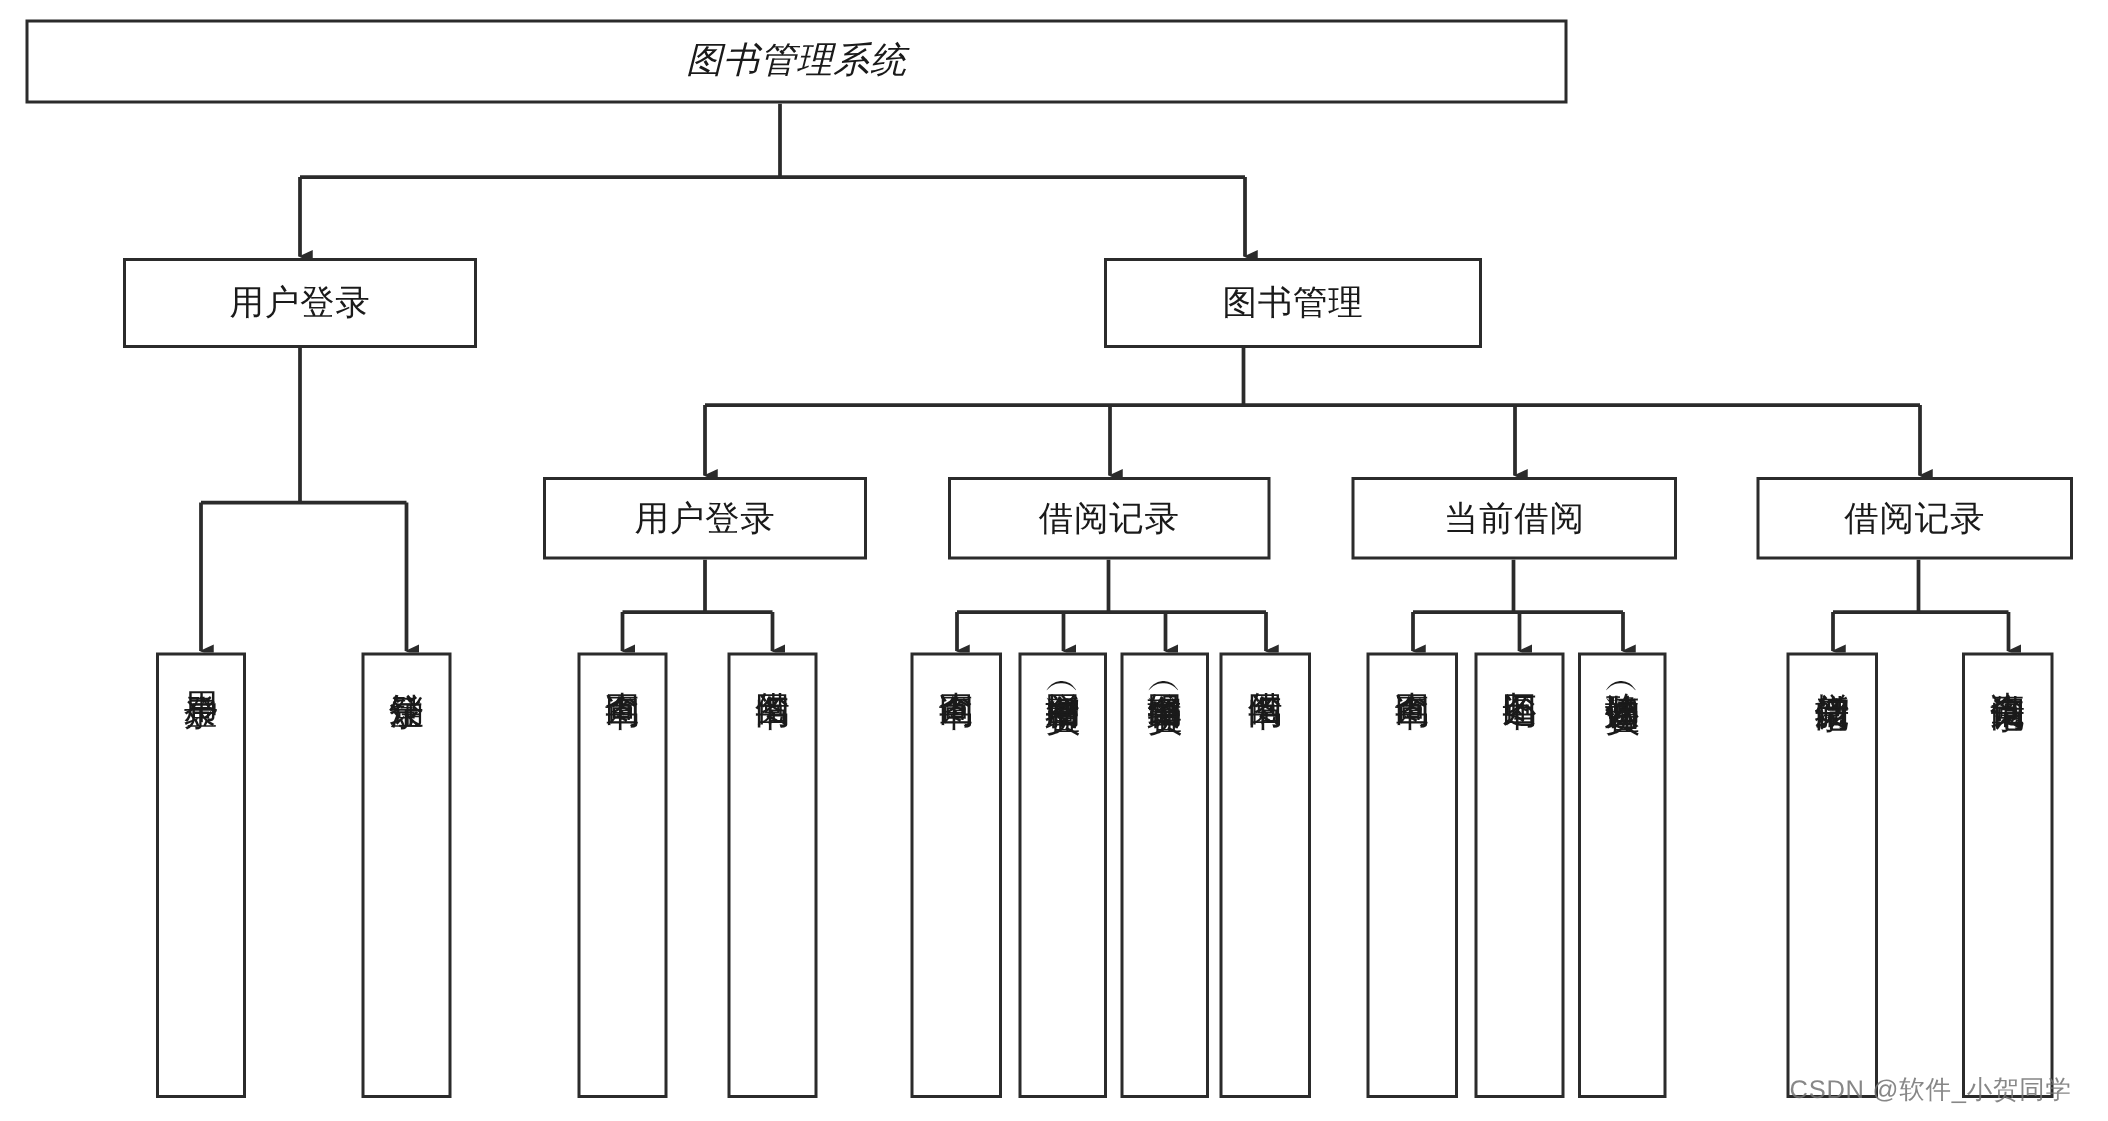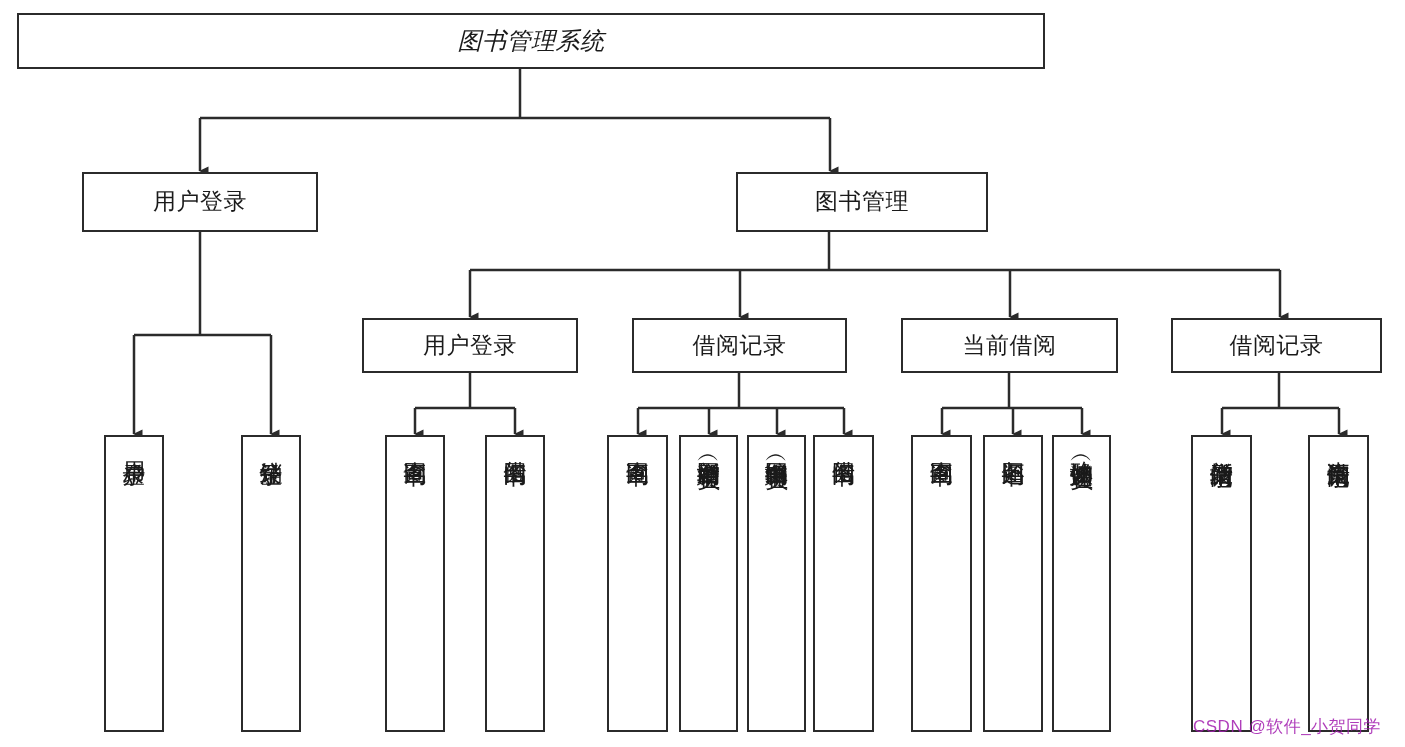--- a/index.html
+++ b/index.html
@@ -170,14 +170,14 @@
         <span class="node-label">确认归还（管理员）</span>
       </div>
       <div class="node vertical" style="left: 1191px; top: 435px; width: 61px; height: 297px;">
         <span class="node-label">新增借阅记录</span>
       </div>
       <div class="node vertical" style="left: 1308px; top: 435px; width: 61px; height: 297px;">
         <span class="node-label">查询借阅记录</span>
       </div>
     </div>
 
-  <div class="watermark" style="left: 1193px; top: 715px; color: #a21caf;">CSDN @软件_小贺同学</div>
+  <div class="watermark" style="left: 1193px; top: 715px; color: #737373;">CSDN @软件_小贺同学</div>
 </div>
 
 </body></html>

